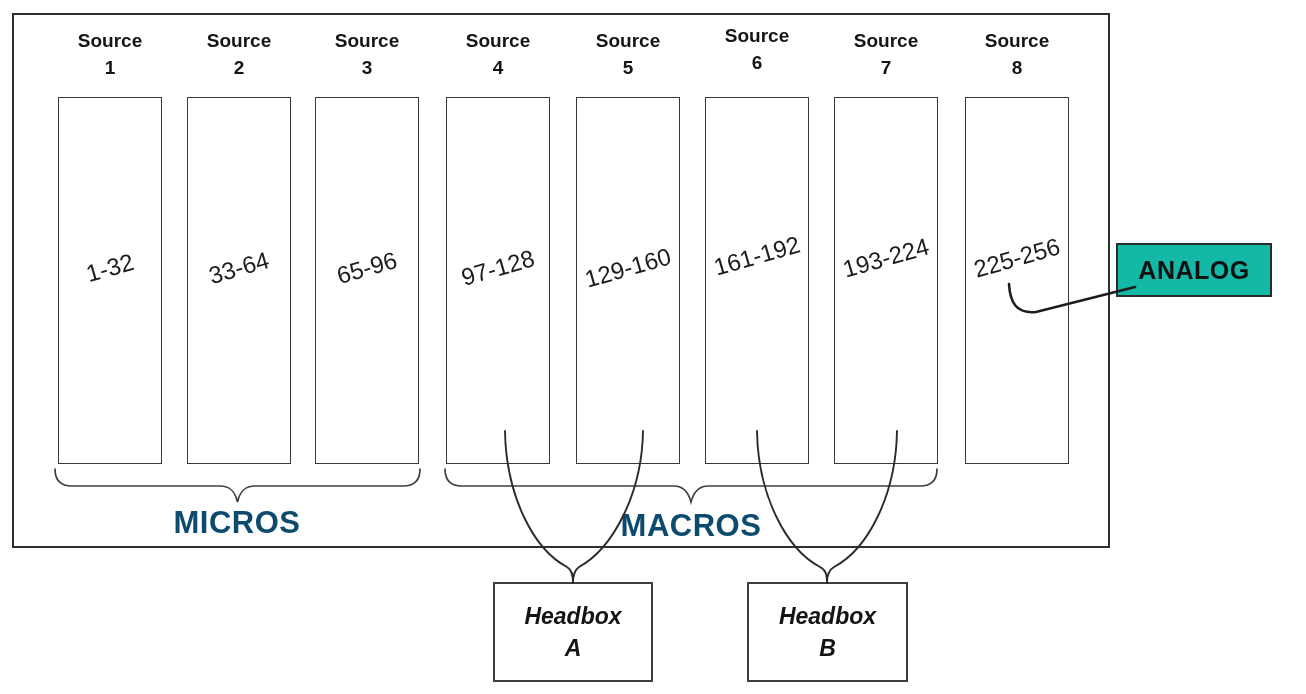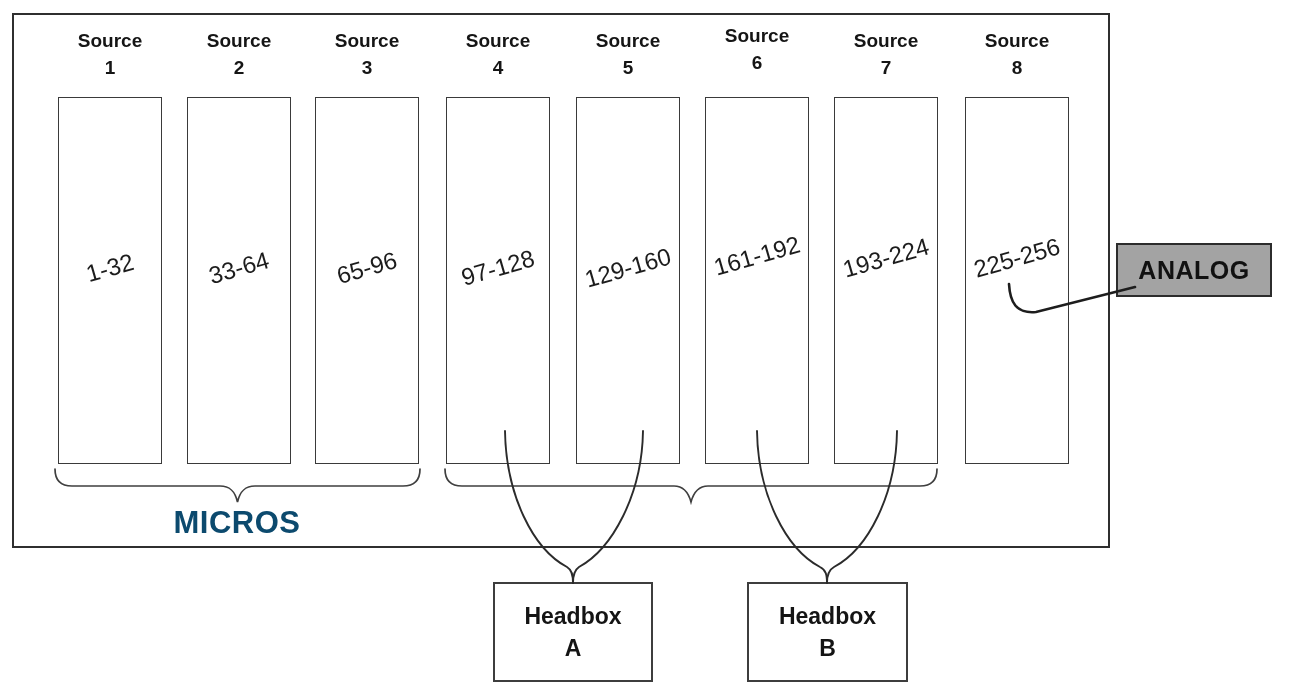--- a/index.html
+++ b/index.html
@@ -69,28 +69,29 @@
     display: flex;
     flex-direction: column;
     align-items: center;
     justify-content: center;
     gap: 9px;
     font-weight: bold;
     font-size: 23px;
     line-height: 1;
     color: #141414;
     z-index: 3;
+    font-style: italic;
   }
   .analog-box {
     position: absolute;
     left: 1116px; top: 243px;
     width: 156px; height: 54px;
     border: 2px solid #2c2c2c;
     box-sizing: border-box;
-    background: #a3a3a3;
+    background: #14b8a6;
     display: flex;
     align-items: center;
     justify-content: center;
     font-weight: bold;
     font-size: 25px;
     letter-spacing: 0.5px;
     color: #111111;
     z-index: 3;
   }
   svg.overlay {
@@ -160,20 +161,21 @@
     <span class="range-text" style="top:158px;">161-192</span>
   </div>
   <div class="column" style="left:834px;">
     <span class="range-text" style="top:160px;">193-224</span>
   </div>
   <div class="column" style="left:965px;">
     <span class="range-text" style="top:160px;">225-256</span>
   </div>
 
   <div class="group-label" style="left:137px; top:505px;">MICROS</div>
+  <div class="group-label" style="left:591px; top:508px;">MACROS</div>
 
   <div class="headbox" style="left:493px;">
     <div>Headbox</div>
     <div>A</div>
   </div>
   <div class="headbox" style="left:747px; width:161px;">
     <div>Headbox</div>
     <div>B</div>
   </div>
 

